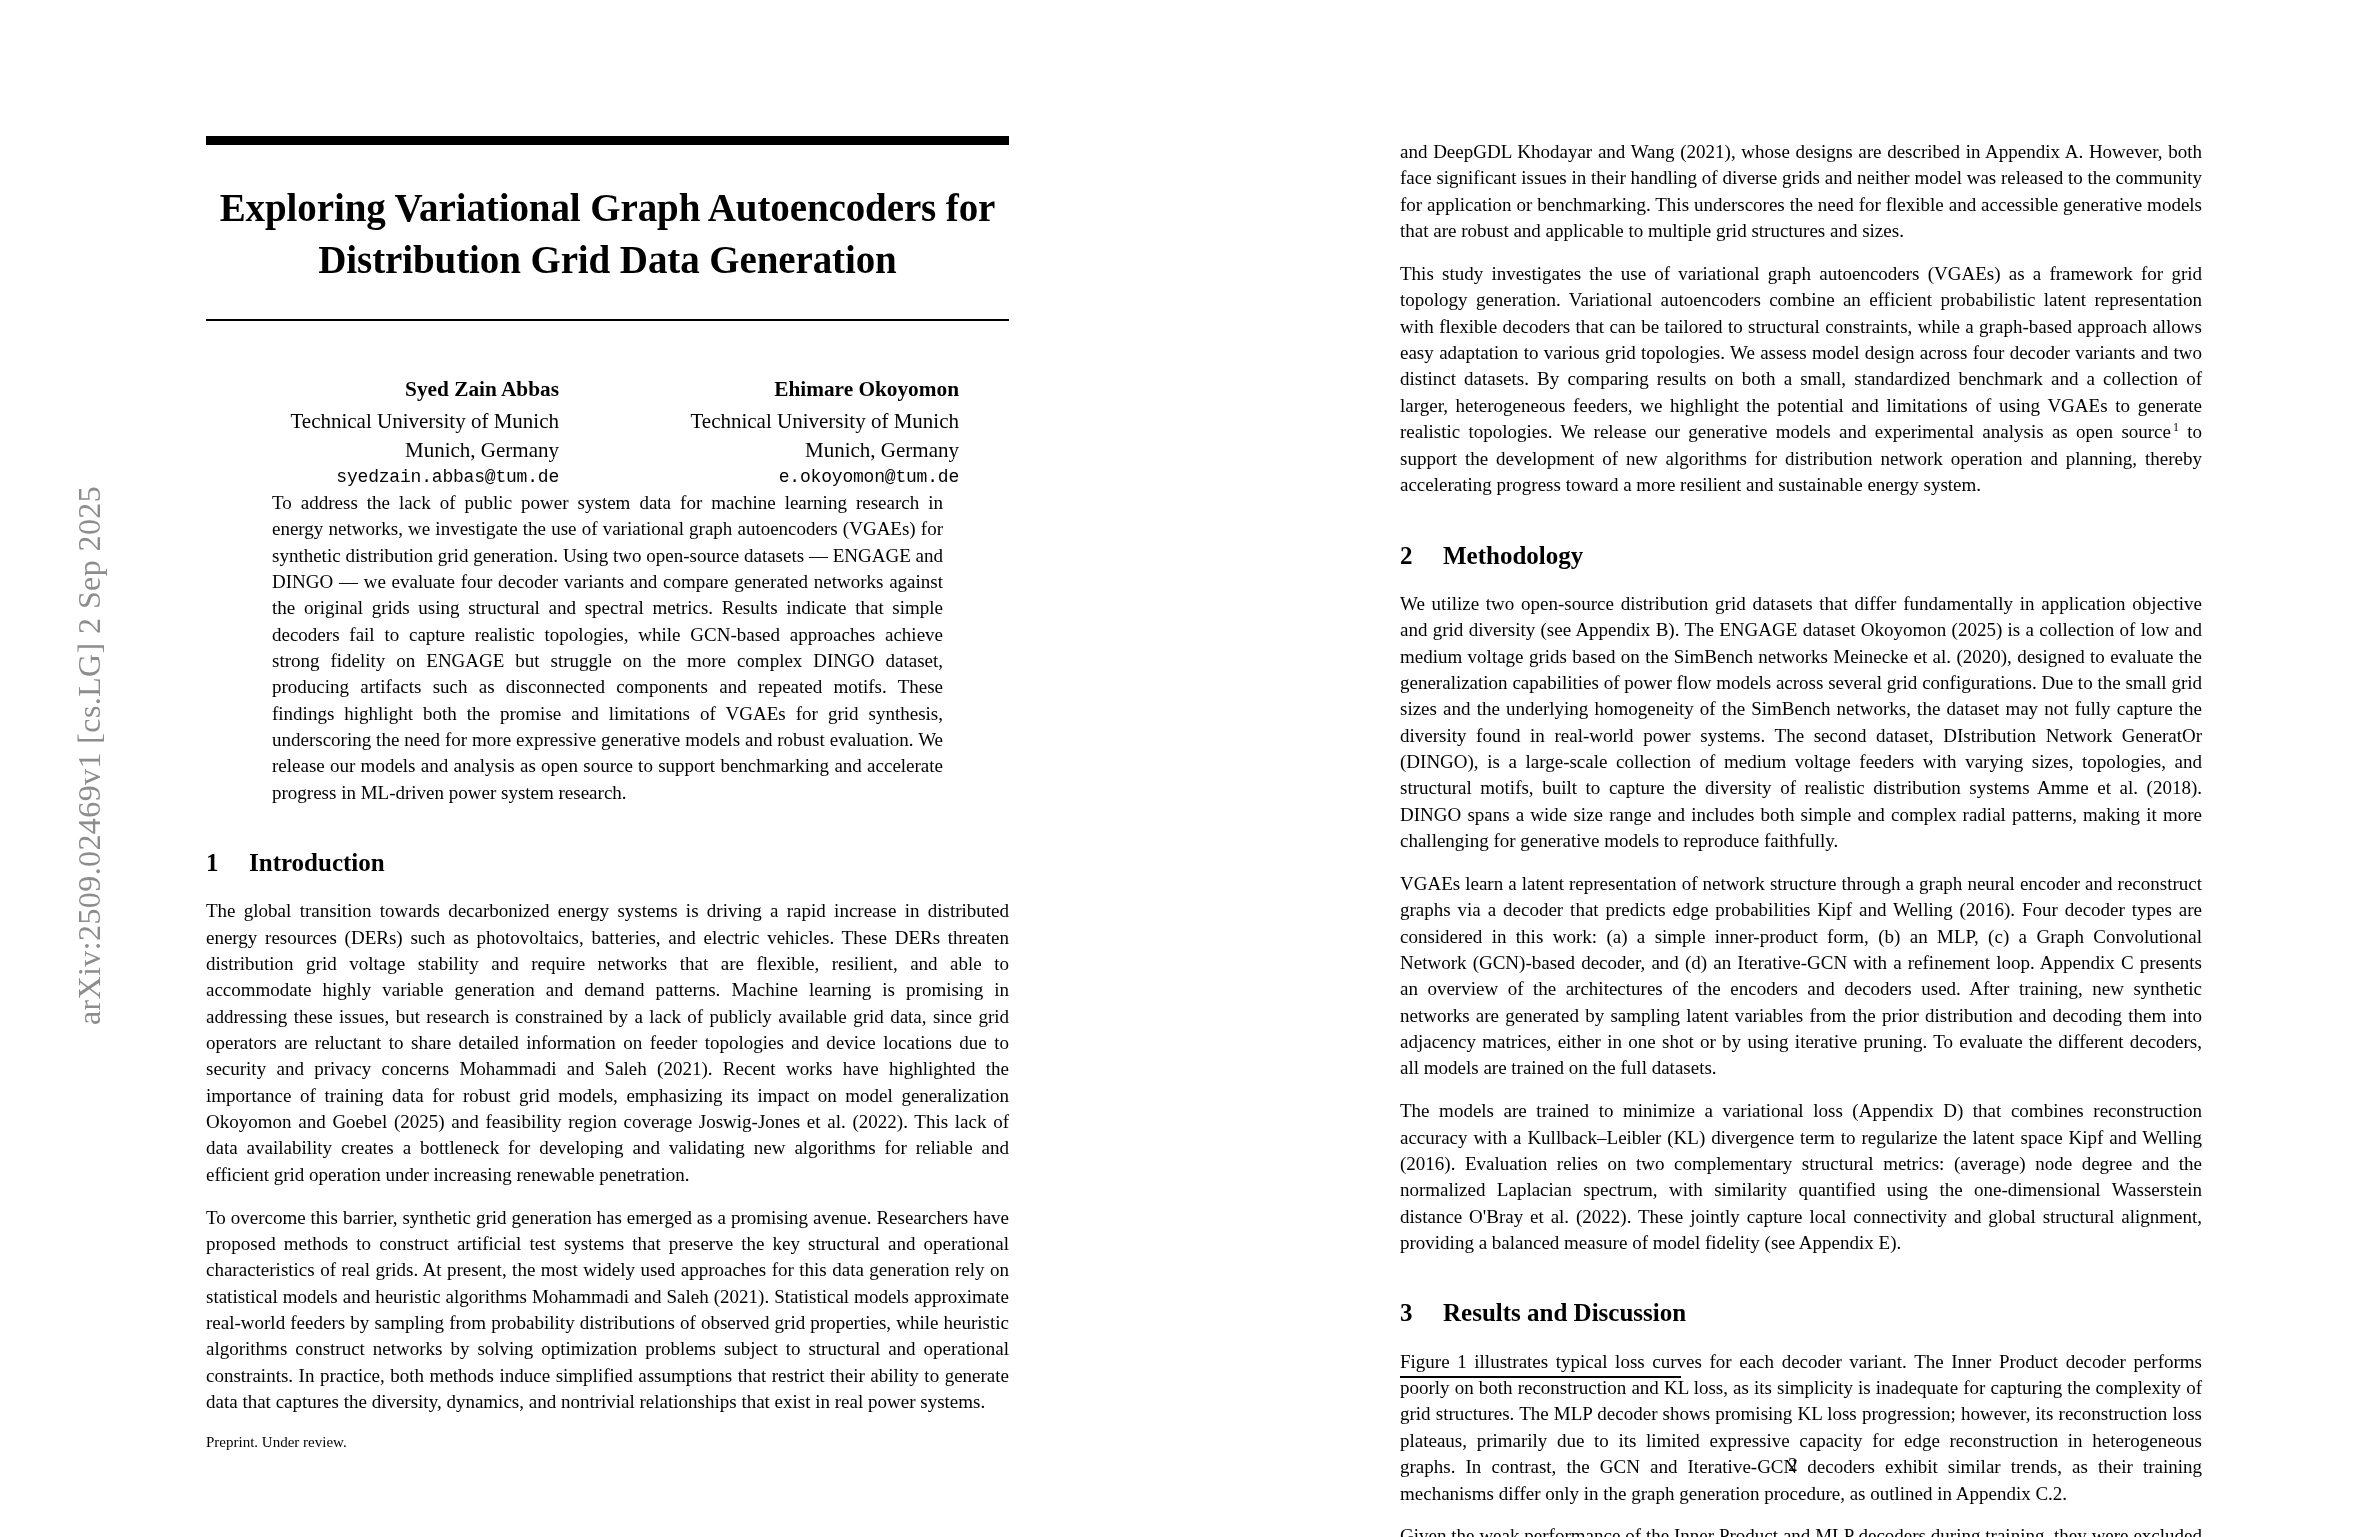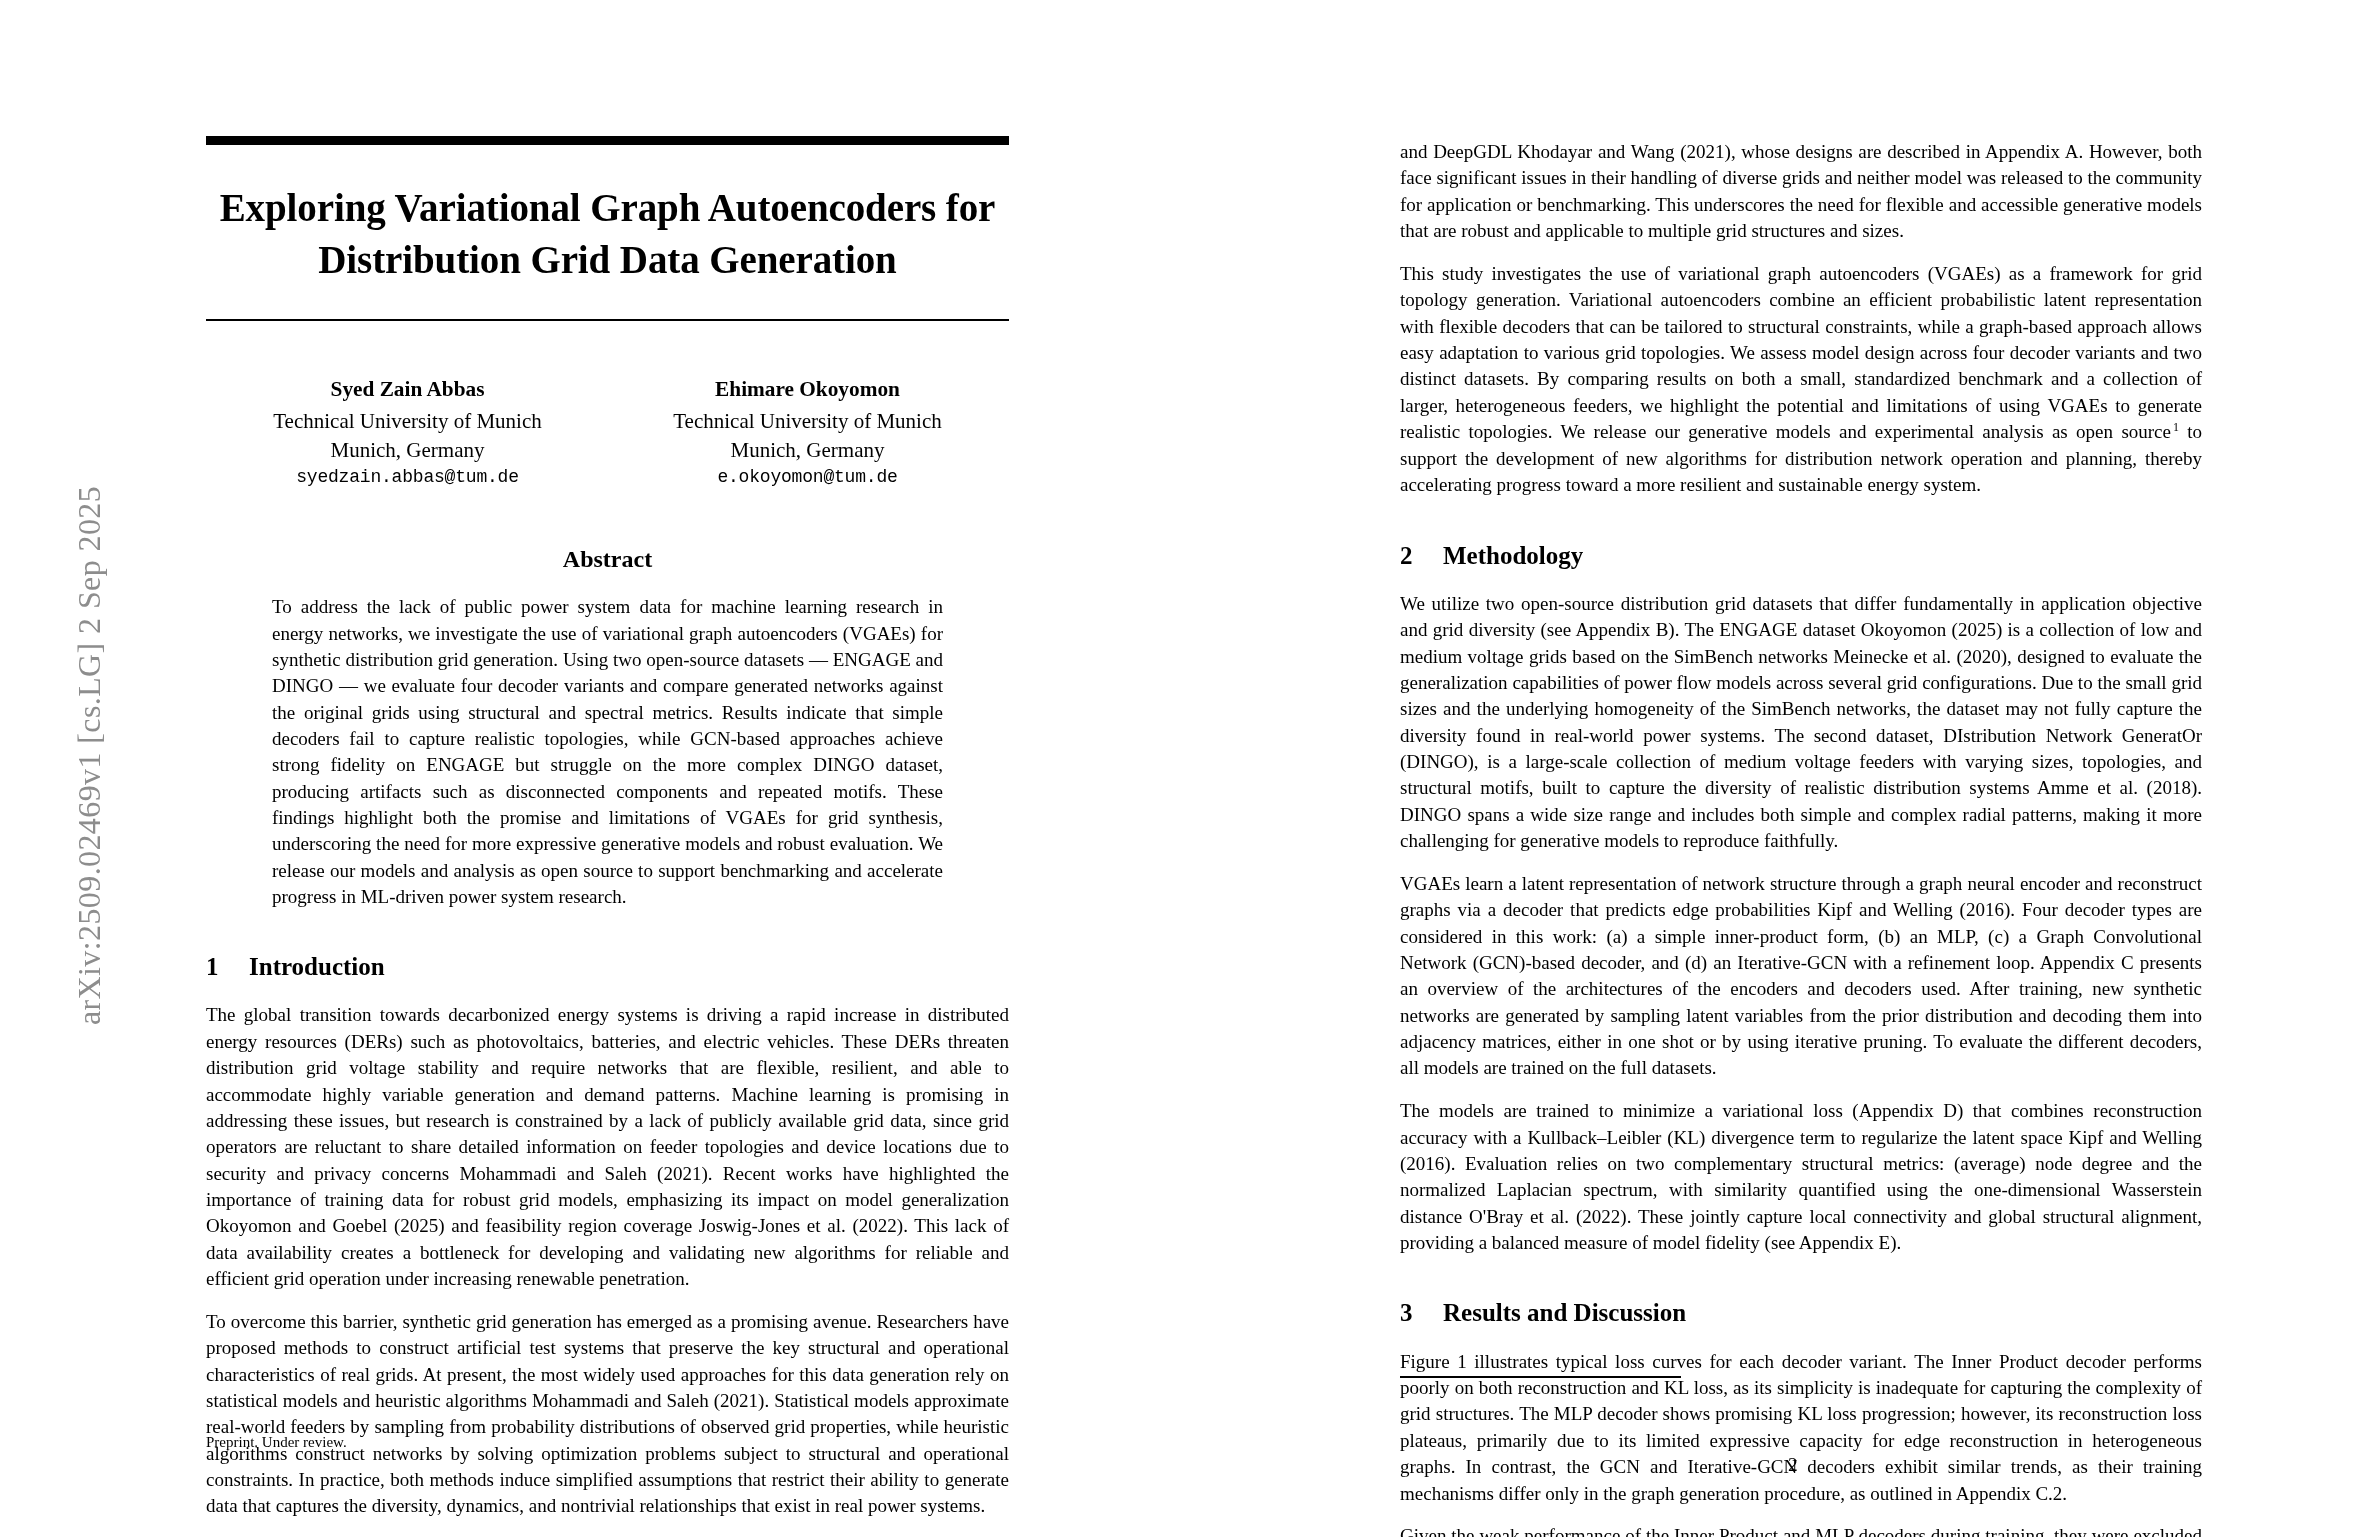--- a/index.html
+++ b/index.html
@@ -80,21 +80,21 @@
   }
 
   
   .authors {
     display: flex;
     justify-content: center;
     margin-top: 54px;
     gap: 97px;
   }
   .author {
-    text-align: center;
+    text-align: right;
     width: 303px;
     font-size: 21px;
     line-height: 1.38;
   }
   .author-name {
     font-weight: bold;
     font-size: 21.3px;
     display: block;
     margin-bottom: 2.9px;
   }
@@ -228,21 +228,20 @@
           <span class="author-email">syedzain.abbas@tum.de</span>
         </div>
         <div class="author">
           <span class="author-name">Ehimare Okoyomon</span>
           <span class="author-line">Technical University of Munich</span>
           <span class="author-line">Munich, Germany</span>
           <span class="author-email">e.okoyomon@tum.de</span>
         </div>
       </div>
 
-      <div class="abstract-head">Abstract</div>
       <div class="abstract-body">To address the lack of public power system data for machine learning research in energy networks, we investigate the use of variational graph autoencoders (VGAEs) for synthetic distribution grid generation. Using two open-source datasets — ENGAGE and DINGO — we evaluate four decoder variants and compare generated networks against the original grids using structural and spectral metrics. Results indicate that simple decoders fail to capture realistic topologies, while GCN-based approaches achieve strong fidelity on ENGAGE but struggle on the more complex DINGO dataset, producing artifacts such as disconnected components and repeated motifs. These findings highlight both the promise and limitations of VGAEs for grid synthesis, underscoring the need for more expressive generative models and robust evaluation. We release our models and analysis as open source to support benchmarking and accelerate progress in ML-driven power system research.</div>
 
       <div class="sec-head">
         <span class="sec-num">1</span>
         <span class="sec-title">Introduction</span>
       </div>
 
       <p class="body">The global transition towards decarbonized energy systems is driving a rapid increase in distributed energy resources (DERs) such as photovoltaics, batteries, and electric vehicles. These DERs threaten distribution grid voltage stability and require networks that are flexible, resilient, and able to accommodate highly variable generation and demand patterns. Machine learning is promising in addressing these issues, but research is constrained by a lack of publicly available grid data, since grid operators are reluctant to share detailed information on feeder topologies and device locations due to security and privacy concerns Mohammadi and Saleh (2021). Recent works have highlighted the importance of training data for robust grid models, emphasizing its impact on model generalization Okoyomon and Goebel (2025) and feasibility region coverage Joswig-Jones et al. (2022). This lack of data availability creates a bottleneck for developing and validating new algorithms for reliable and efficient grid operation under increasing renewable penetration.</p>
       <p class="body">To overcome this barrier, synthetic grid generation has emerged as a promising avenue. Researchers have proposed methods to construct artificial test systems that preserve the key structural and operational characteristics of real grids. At present, the most widely used approaches for this data generation rely on statistical models and heuristic algorithms Mohammadi and Saleh (2021). Statistical models approximate real-world feeders by sampling from probability distributions of observed grid properties, while heuristic algorithms construct networks by solving optimization problems subject to structural and operational constraints. In practice, both methods induce simplified assumptions that restrict their ability to generate data that captures the diversity, dynamics, and nontrivial relationships that exist in real power systems.</p>
 

